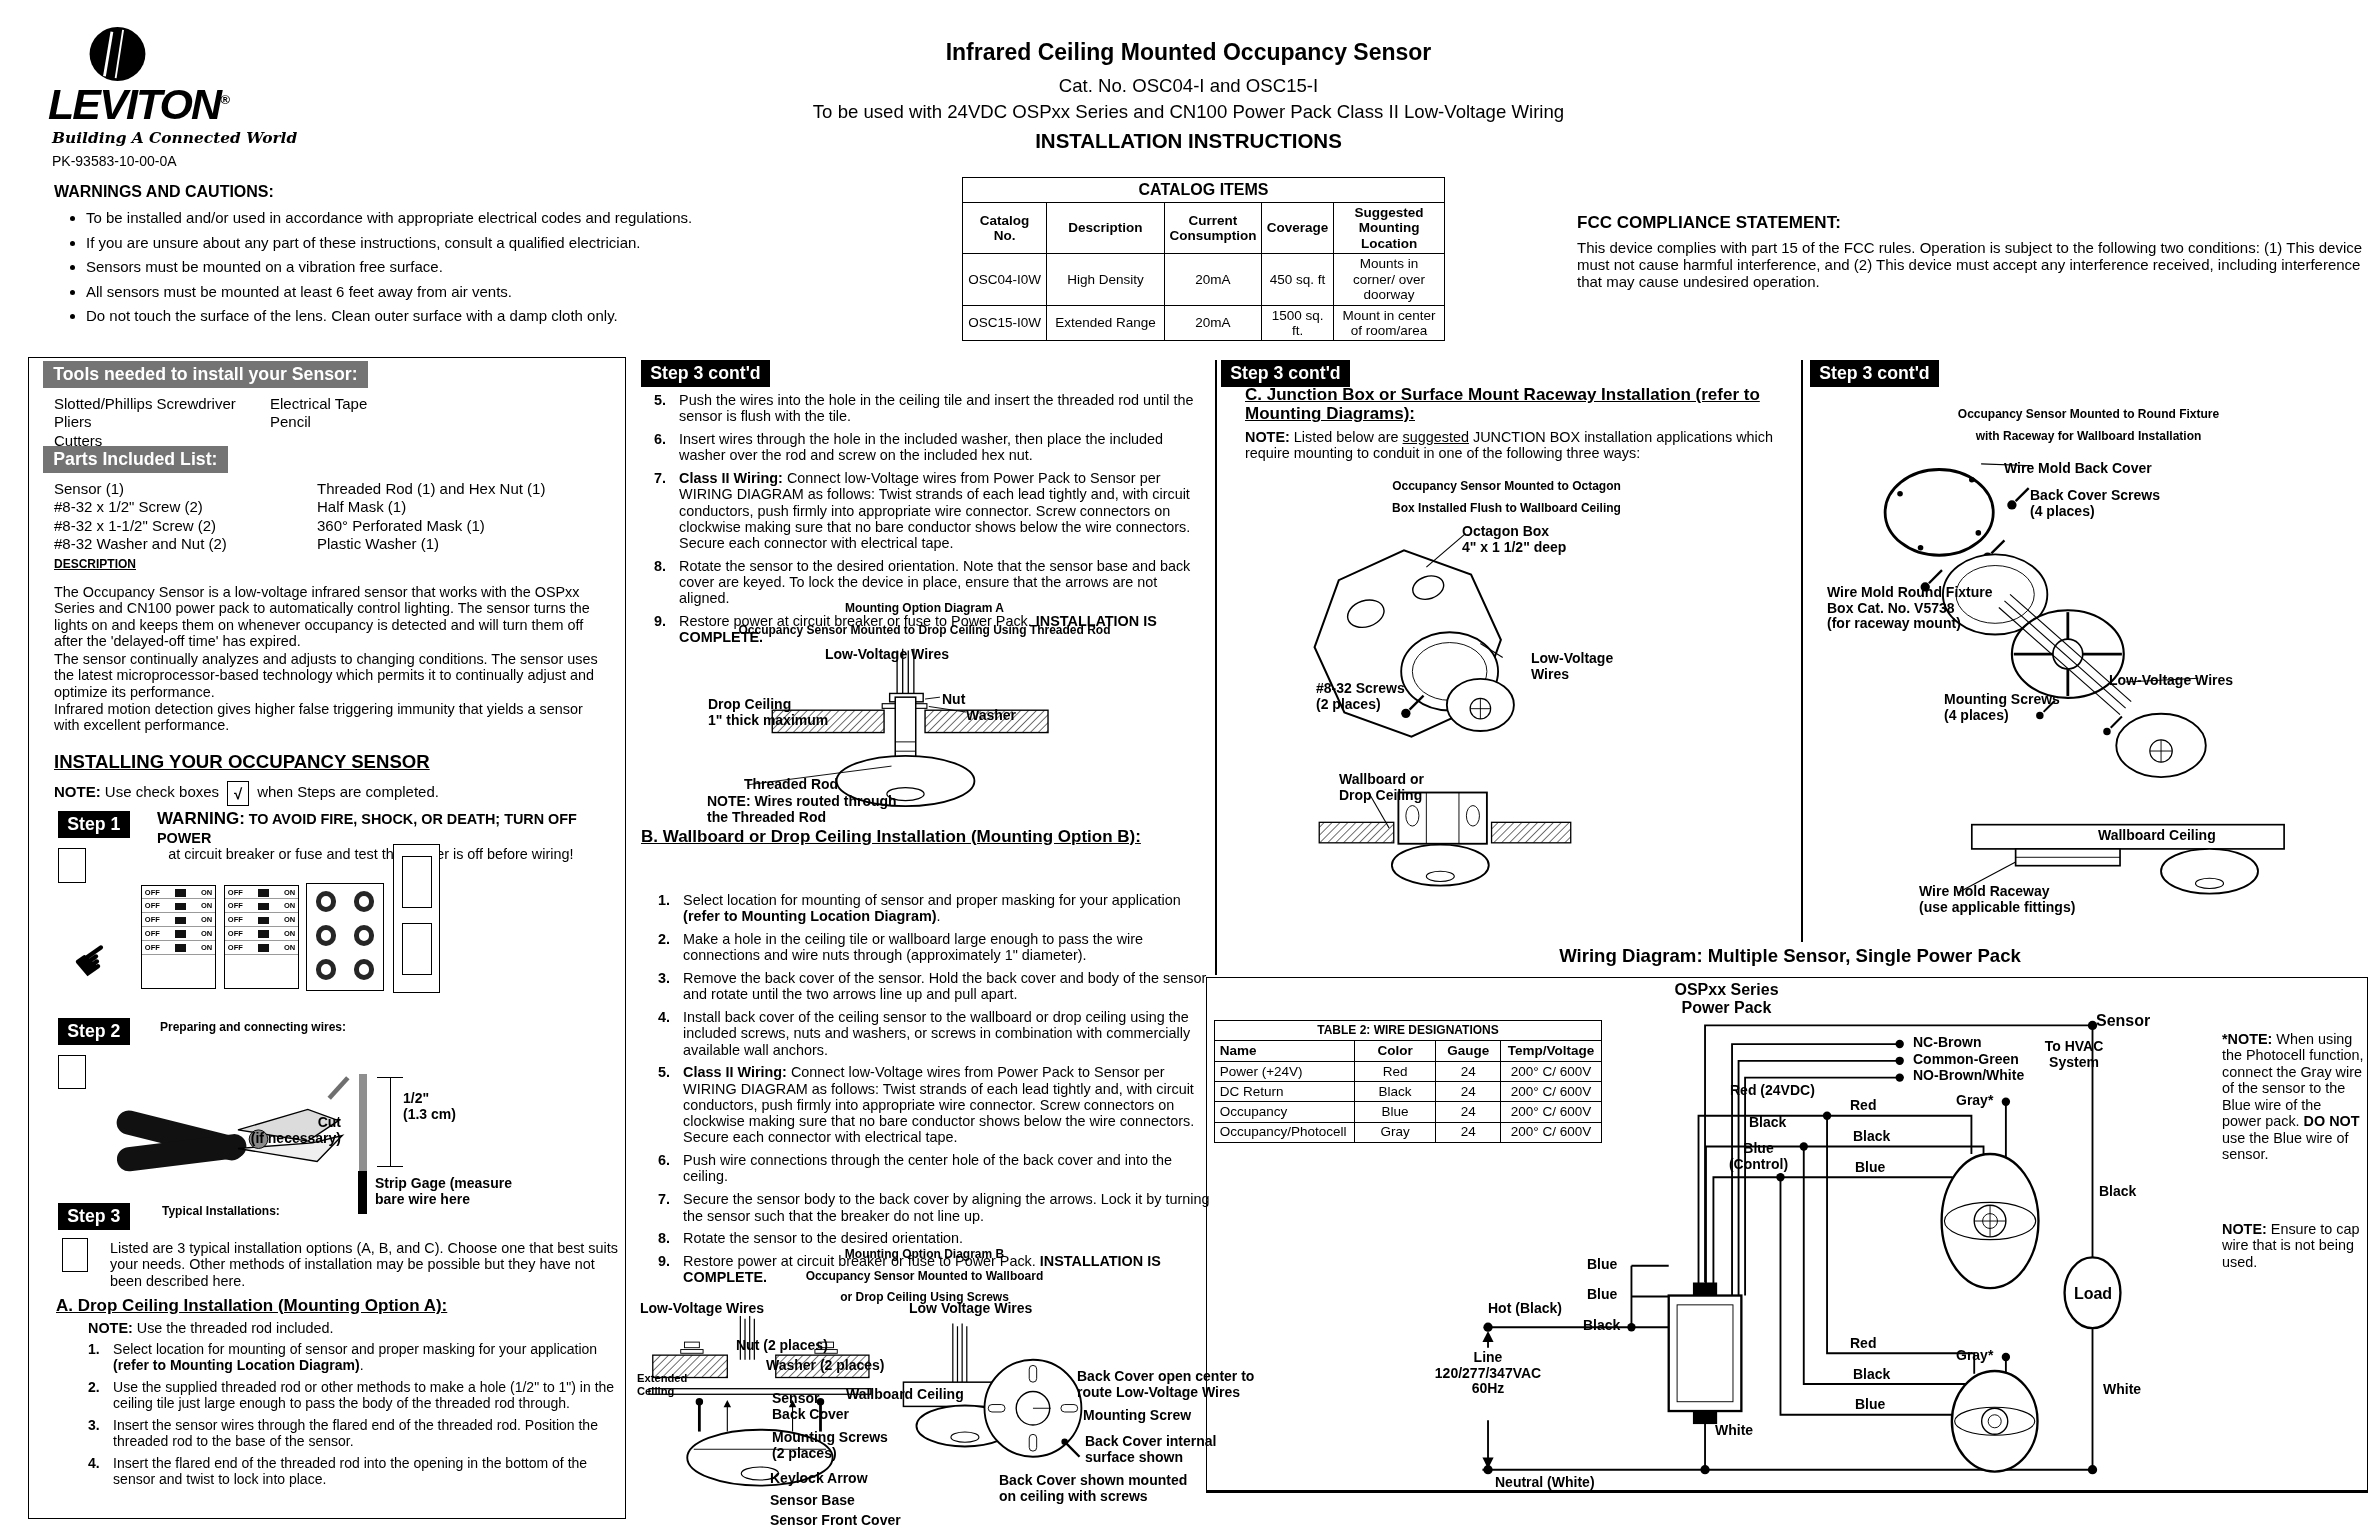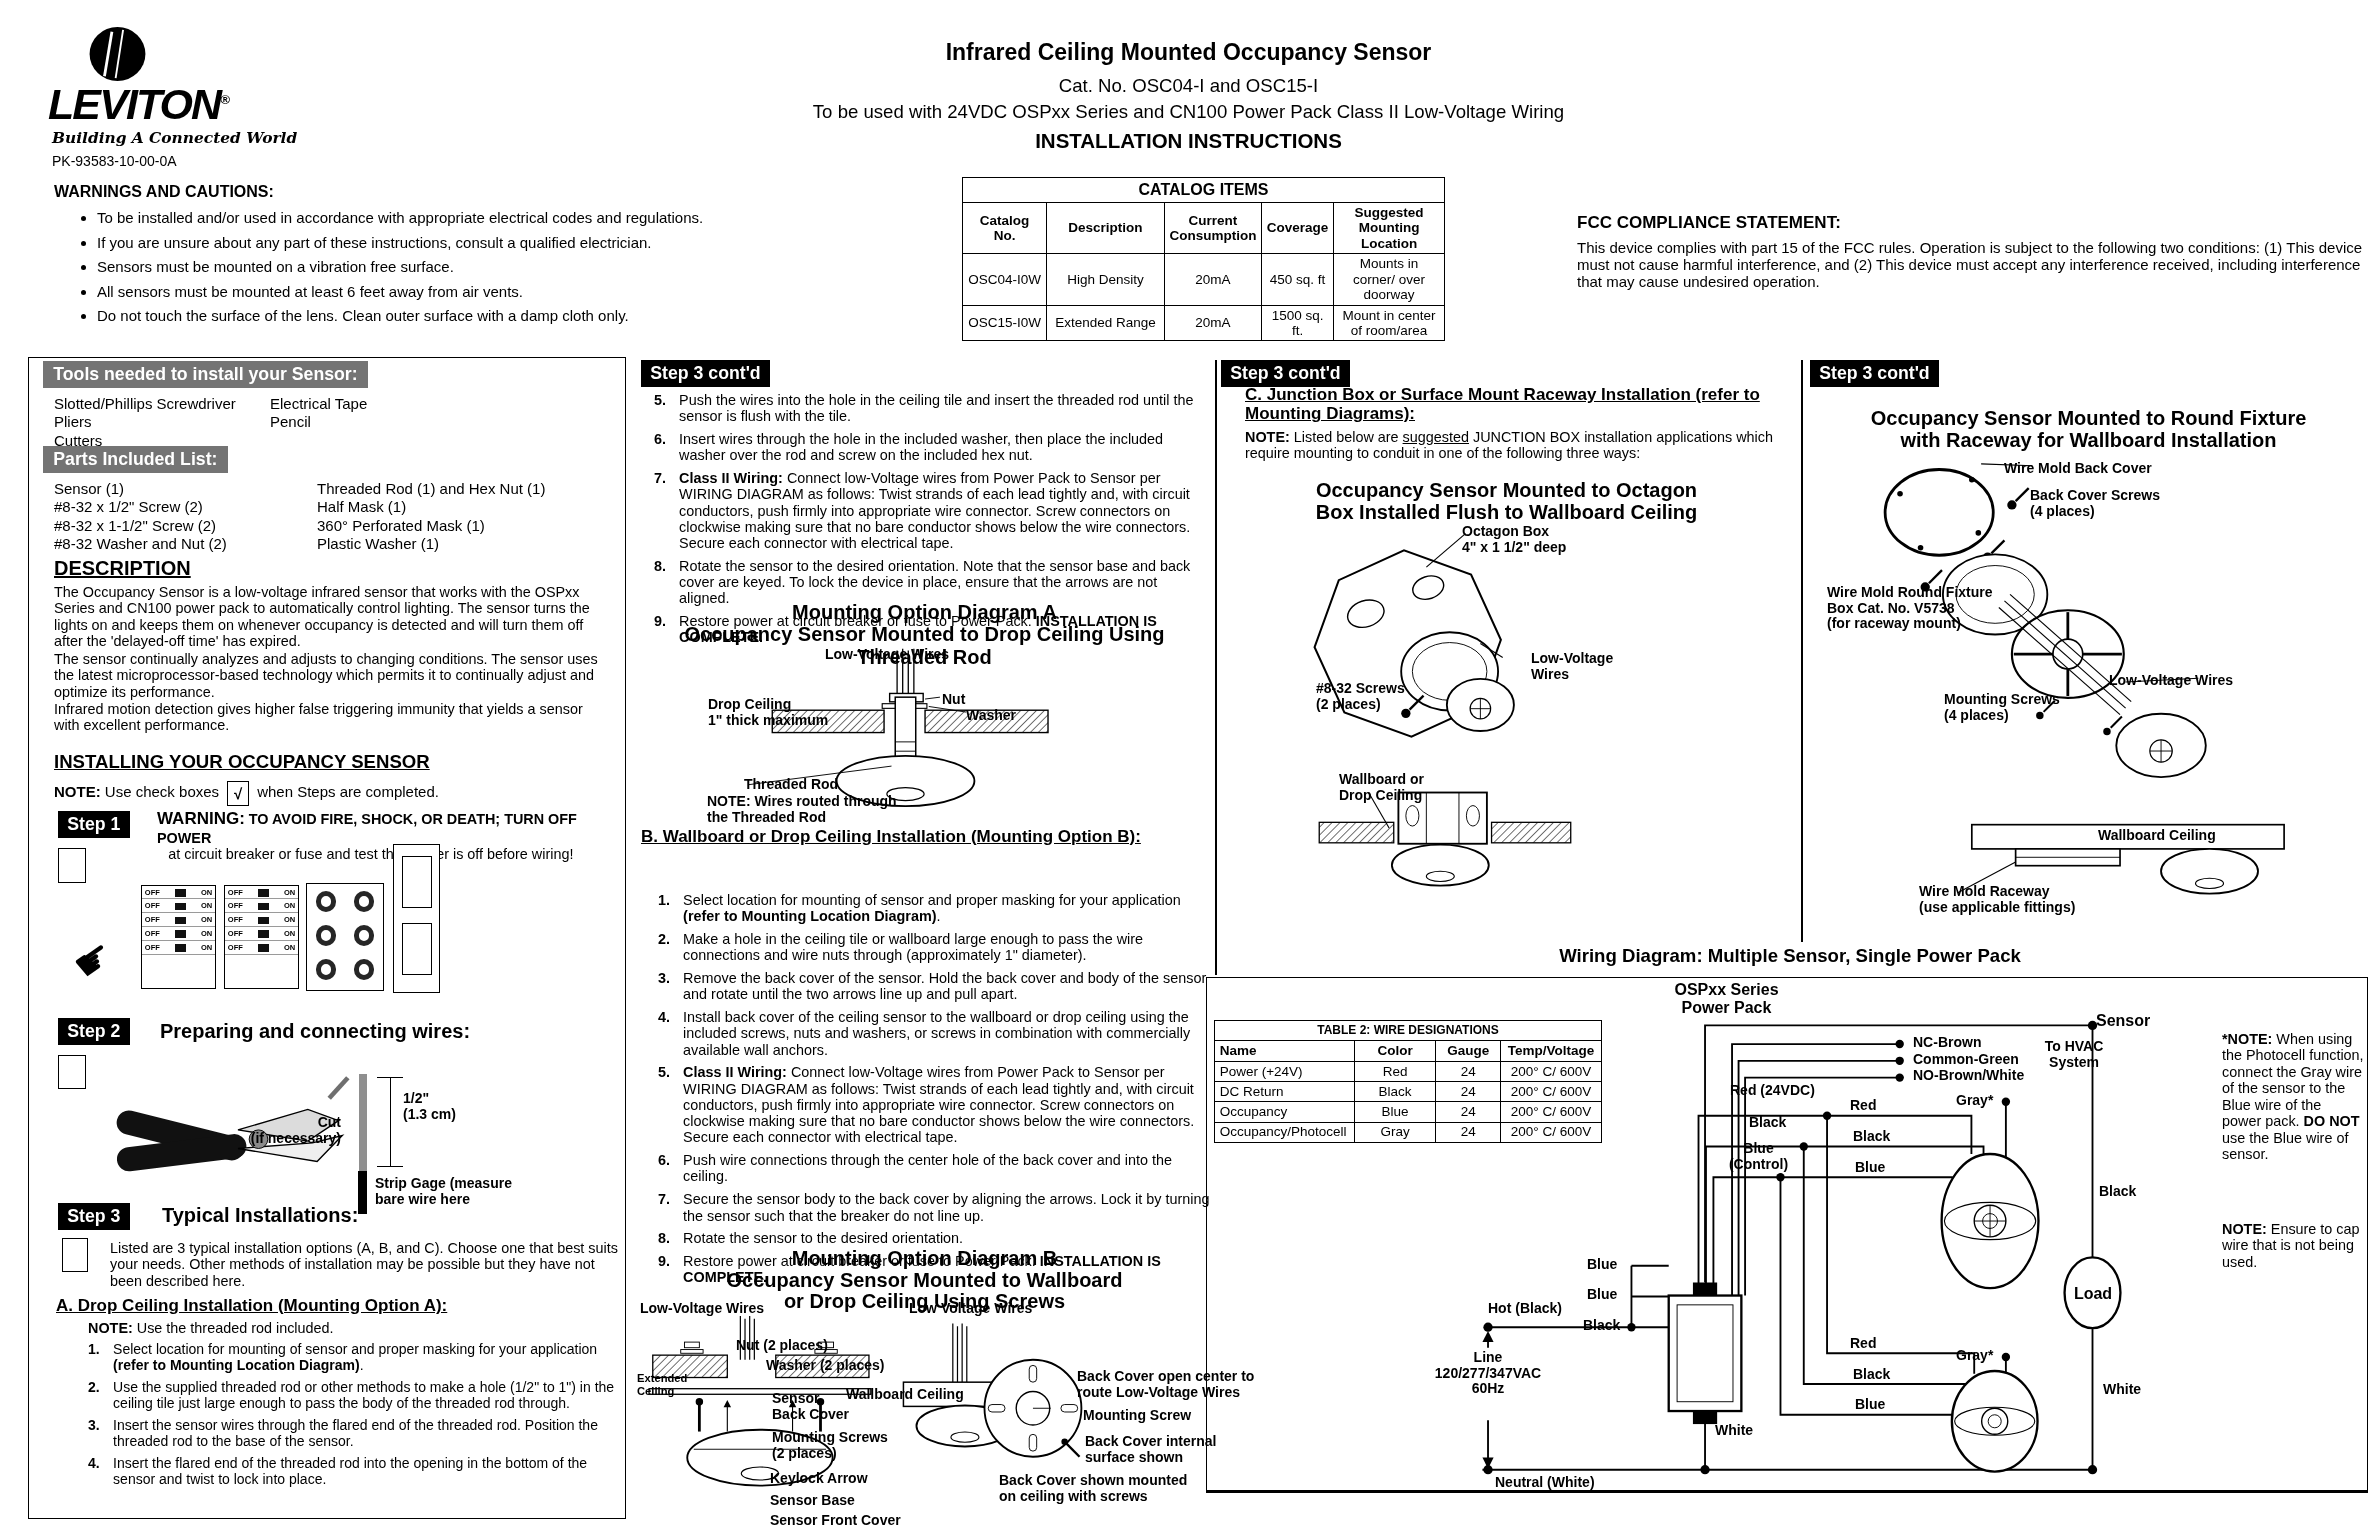--- a/index.html
+++ b/index.html
@@ -7,30 +7,30 @@
 #page{position:relative;width:2377px;height:1539px;background:#fff;color:#000;
   font-family:"Liberation Sans",sans-serif;font-size:15px;overflow:hidden;margin:0 auto}
 .abs{position:absolute}
 .b{font-weight:bold}
 .i{font-style:italic}
 .c{text-align:center}
 .r{text-align:right}
 .u{text-decoration:underline}
 .pre{white-space:pre-line}
 .f13{font-size:12px}.f14{font-size:13px}.f15{font-size:14px}.f155{font-size:14.4px}
-.f17{font-size:16px}.f18{font-size:17px}.f19{font-size:20px}.f20{font-size:18.6px}
+.f17{font-size:16px}.f18{font-size:17px}.f19{font-size:12px}.f20{font-size:18.6px}
 .f22{font-size:20.5px}.f25{font-size:23px}
 .lh{line-height:1.14}
 .bar{background:#747474;color:#fff;font-weight:bold;font-size:17.7px;padding:2.8px 10.3px;display:inline-block;white-space:nowrap}
 .badge{background:#000;color:#fff;font-weight:bold;font-size:17.7px;padding:2.8px 9.3px;display:inline-block;white-space:nowrap}
 .cb{border:1.9px solid #000;background:#fff}
 .li{display:flex;gap:6.5px;margin-bottom:6.5px;line-height:1.13}
 .li .n{font-weight:bold;flex:0 0 18.6px}
 .lbl{position:absolute;font-weight:bold;font-size:14px;line-height:1.12}
-ul.warn{list-style:disc;margin-left:32px}
+ul.warn{list-style:disc;margin-left:21px}
 ul.warn li{margin-bottom:6.5px;line-height:1.2}
 table.tb{border-collapse:collapse;background:#fff}
 .tb th,.tb td{border:1.5px solid #000;padding:1.9px 4.7px;text-align:center;vertical-align:middle;font-size:13.5px;line-height:1.15}
 .tb .tt{font-size:16px;font-weight:bold;padding:2.8px}
 .bp{position:absolute;border:1.9px solid #000;background:#fff}
 .brow{display:flex;justify-content:space-between;align-items:flex-end;padding:1.9px 2.8px;border-bottom:0.9px solid #9a9a9a;font-size:7.5px;font-weight:bold}
 .sw{width:10.3px;height:7.5px;background:#111;display:inline-block}
 .fz{width:20.5px;height:20.5px;border:5.6px solid #262626;border-radius:50%;margin:3.7px auto}
 .fzgrid{display:grid;grid-template-columns:1fr 1fr;padding-top:3.7px}
 .cbx{display:inline-block;width:22.4px;height:25px;border:1.9px solid #000;text-align:center;font-weight:bold;line-height:23px;margin:0 3.7px;vertical-align:middle}

